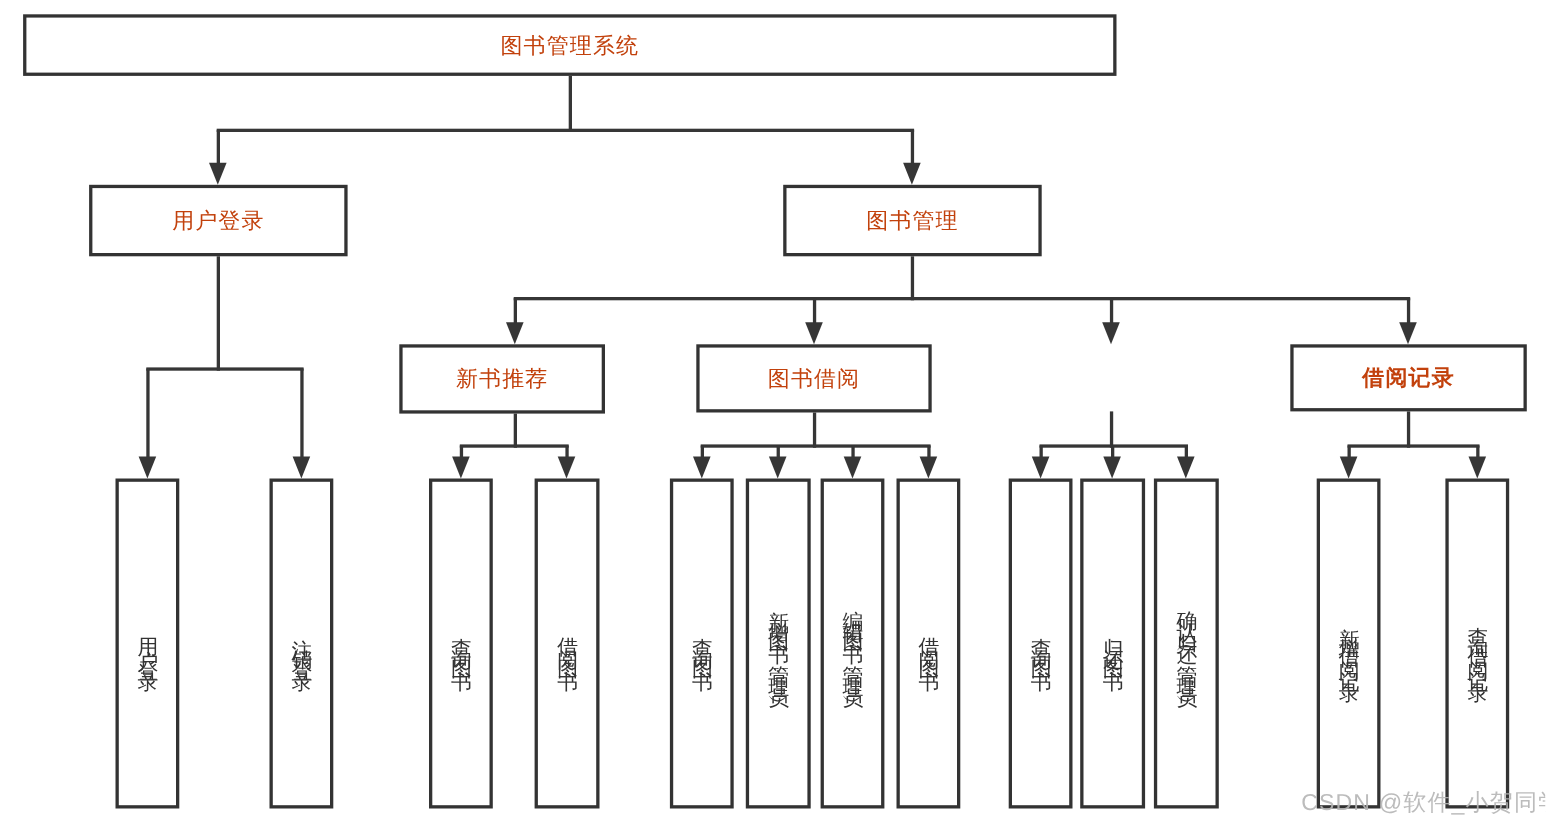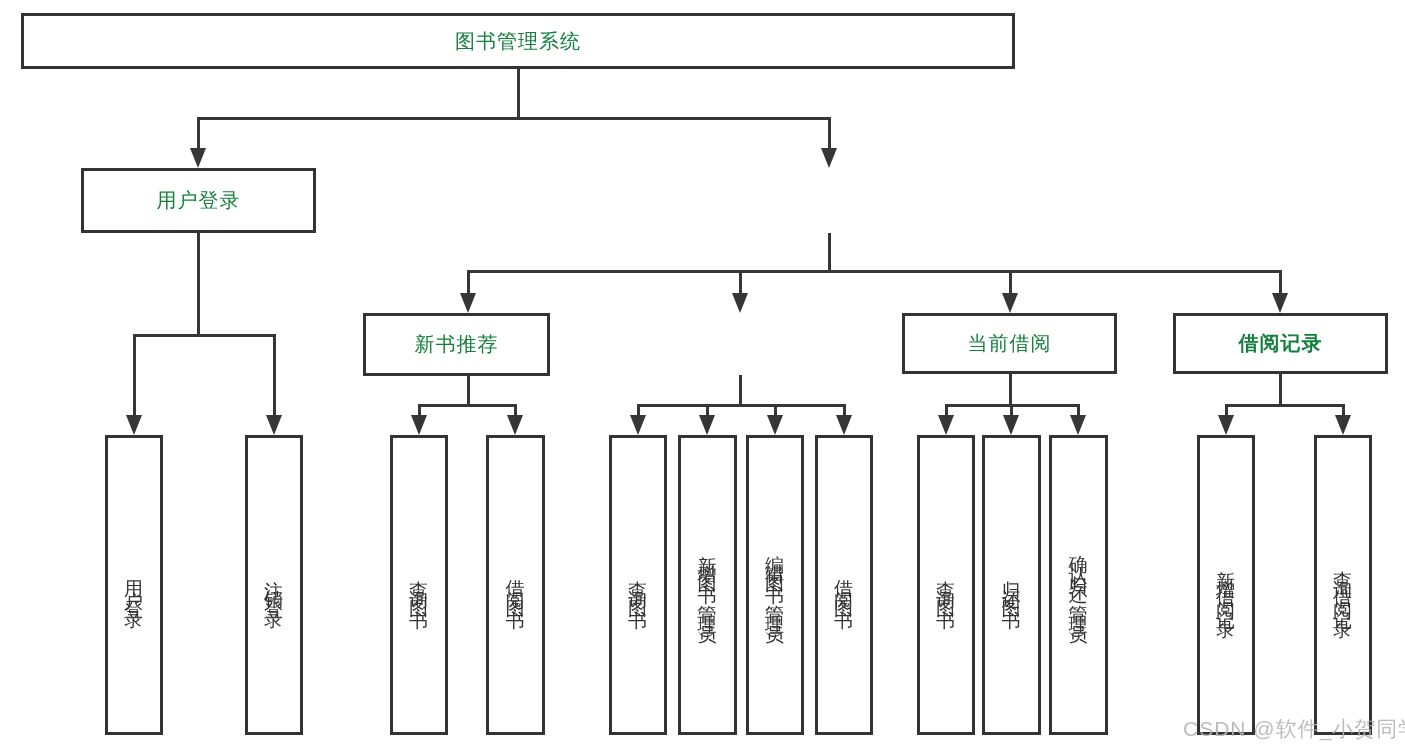--- a/index.html
+++ b/index.html
@@ -7,21 +7,21 @@
     position:relative; width:1405px; height:747px;
     background:#ffffff; overflow:hidden;
     font-family:"Liberation Sans","DejaVu Sans",sans-serif;
   }
   .node {
     position:absolute; box-sizing:border-box;
     border:3px solid #333333; background:#ffffff;
     display:flex; align-items:center; justify-content:center;
     color:#333333;
   }
-  .hbox span { font-size:20px; color:#15803d; letter-spacing:1px; white-space:nowrap; }
+  .hbox span { font-size:20px; color:#c2410c; letter-spacing:1px; white-space:nowrap; }
   .vbox span {
     writing-mode:vertical-rl; text-orientation:mixed;
     font-size:19px; letter-spacing:10px; color:#333333; line-height:1;
   }
   .connector { position:absolute; background:#363636; }
   .arrowhead {
     position:absolute; width:0; height:0;
     border-left:8px solid transparent; border-right:8px solid transparent;
     border-top:20px solid #363636;
   }
@@ -36,26 +36,29 @@
 
 <div id="stage">
 
   <div class="node hbox" style="left:21px; top:13px; width:994px; height:56px;">
     <span>图书管理系统</span>
   </div>
 
   <div class="node hbox" style="left:81px; top:168px; width:235px; height:65px;">
     <span>用户登录</span>
   </div>
+  <div class="node hbox" style="left:712px; top:168px; width:235px; height:65px;">
+    <span>图书管理</span>
+  </div>
 
   <div class="node hbox" style="left:363px; top:313px; width:187px; height:63px;">
     <span>新书推荐</span>
   </div>
-  <div class="node hbox" style="left:902px; top:313px; width:215px; height:61px;">
-    <span>当前借阅</span>
+  <div class="node hbox" style="left:633px; top:313px; width:214px; height:62px;">
+    <span>图书借阅</span>
   </div>
   <div class="node hbox" style="left:1173px; top:313px; width:215px; height:61px;font-weight:bold;">
     <span>借阅记录</span>
   </div>
 
   <div class="node vbox" style="left:105px; top:435px; width:58px; height:300px;">
     <span>用户登录</span>
   </div>
   <div class="node vbox" style="left:245px; top:435px; width:58px; height:300px;">
     <span>注销登录</span>

